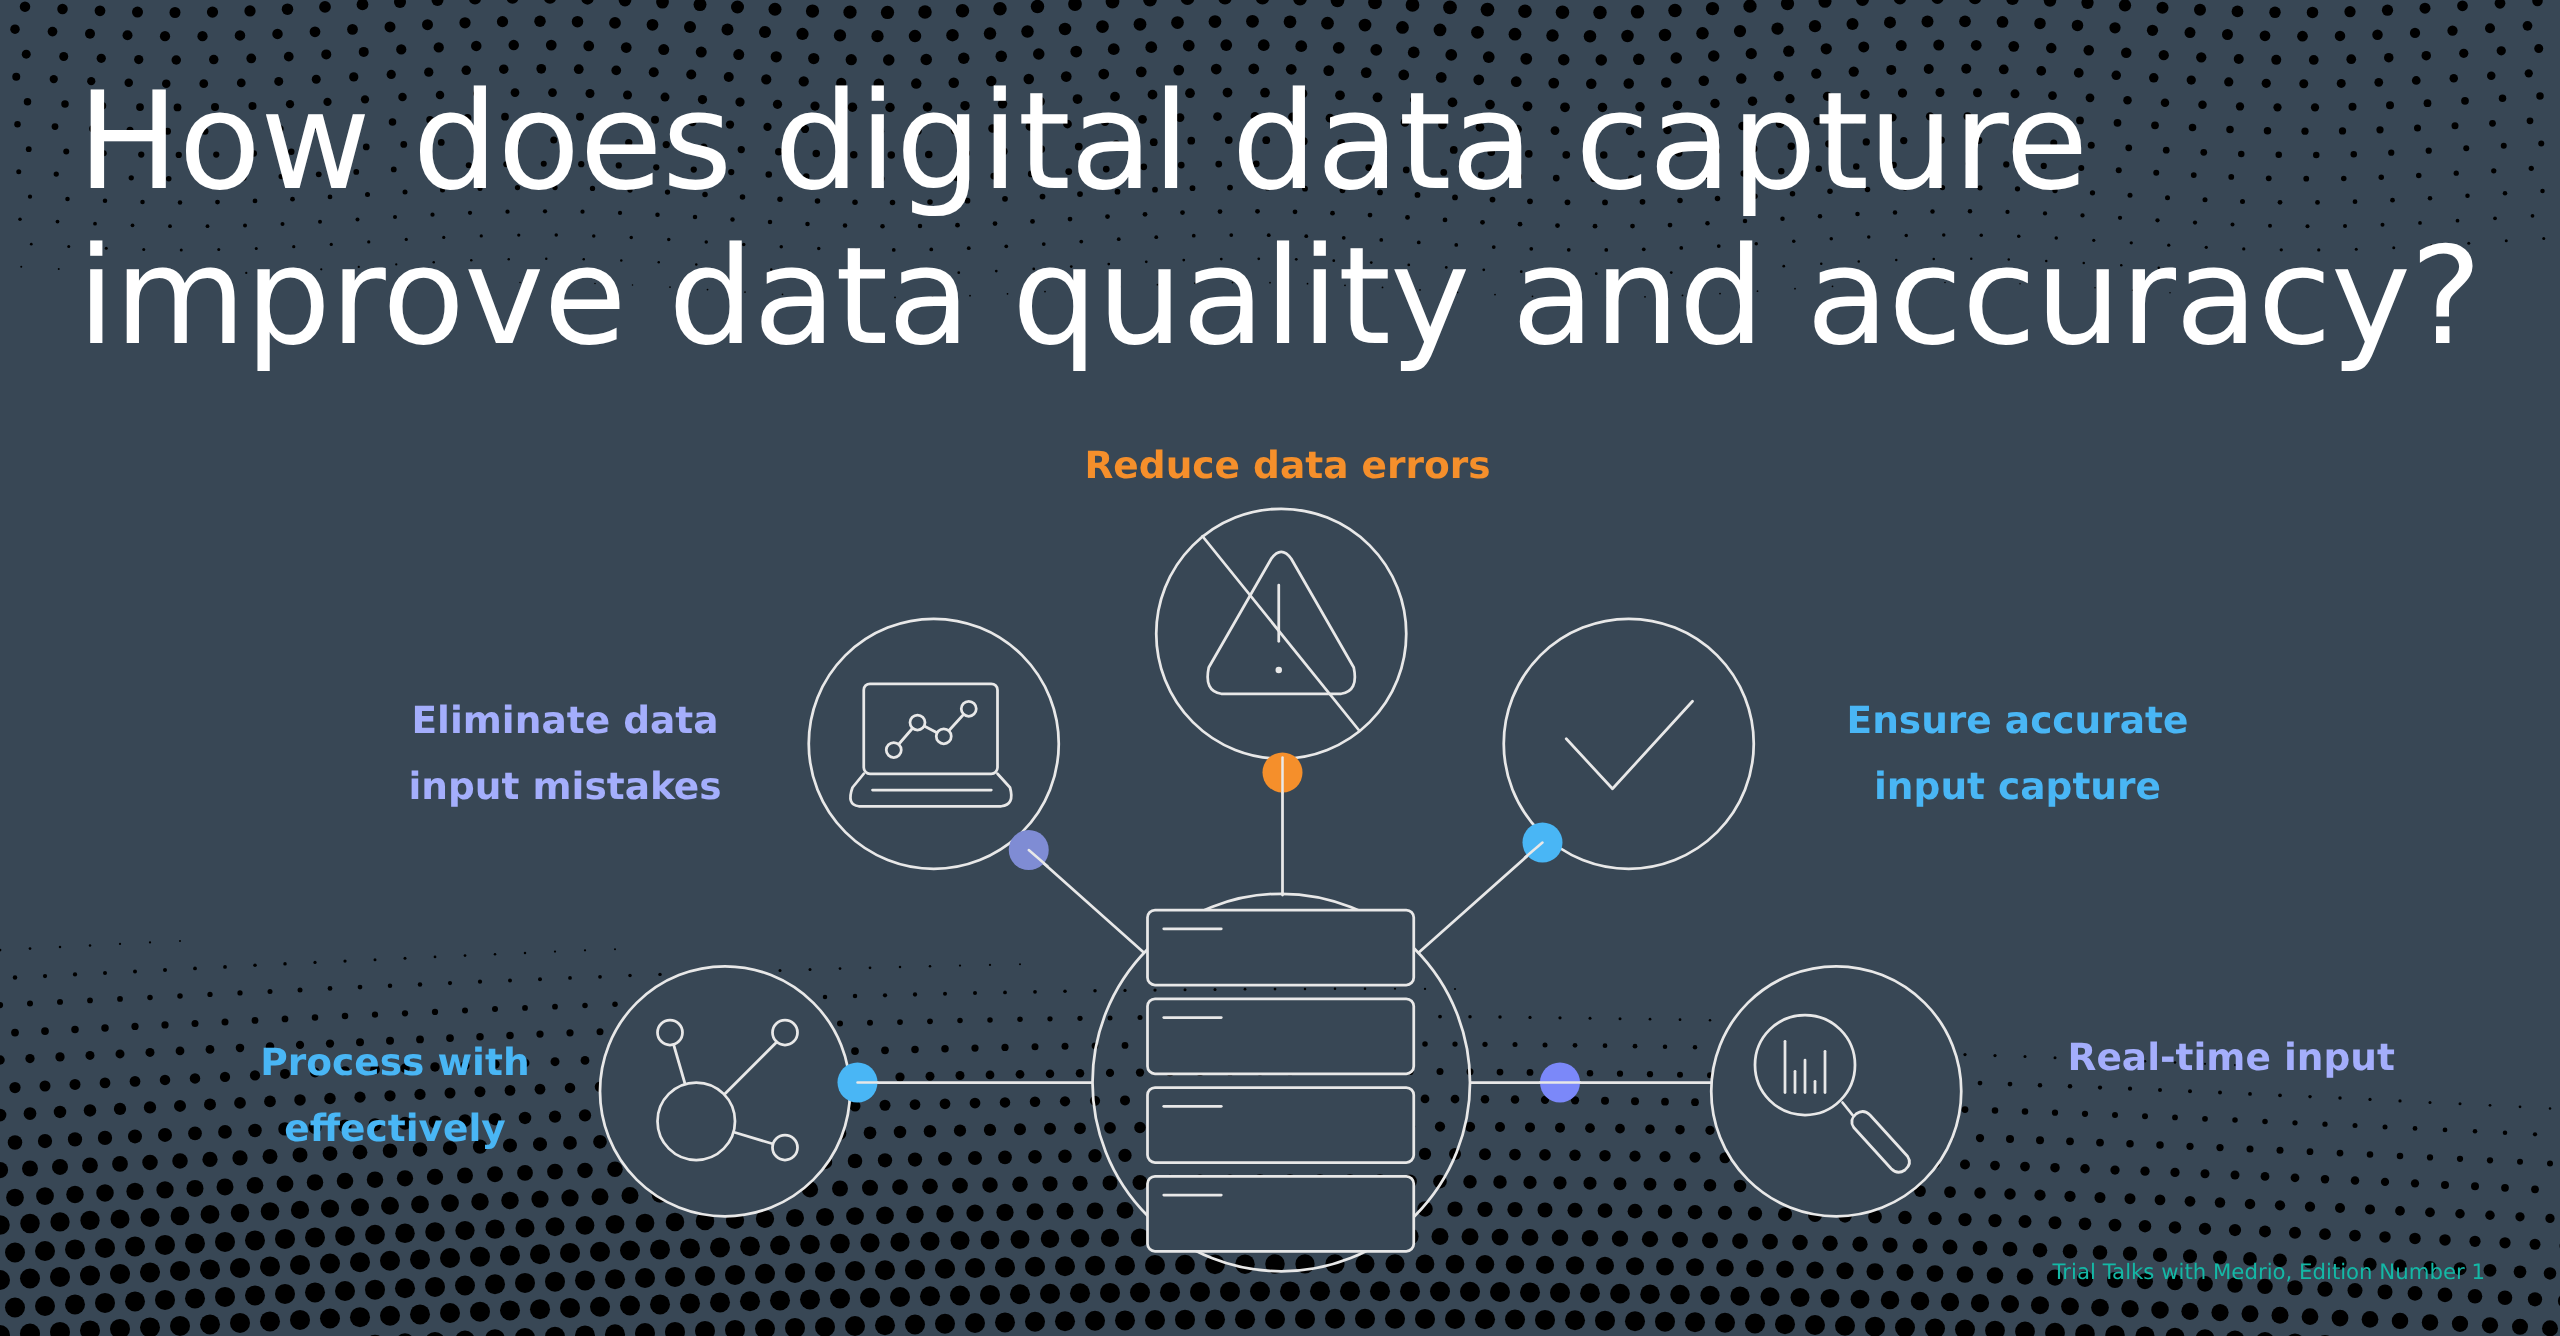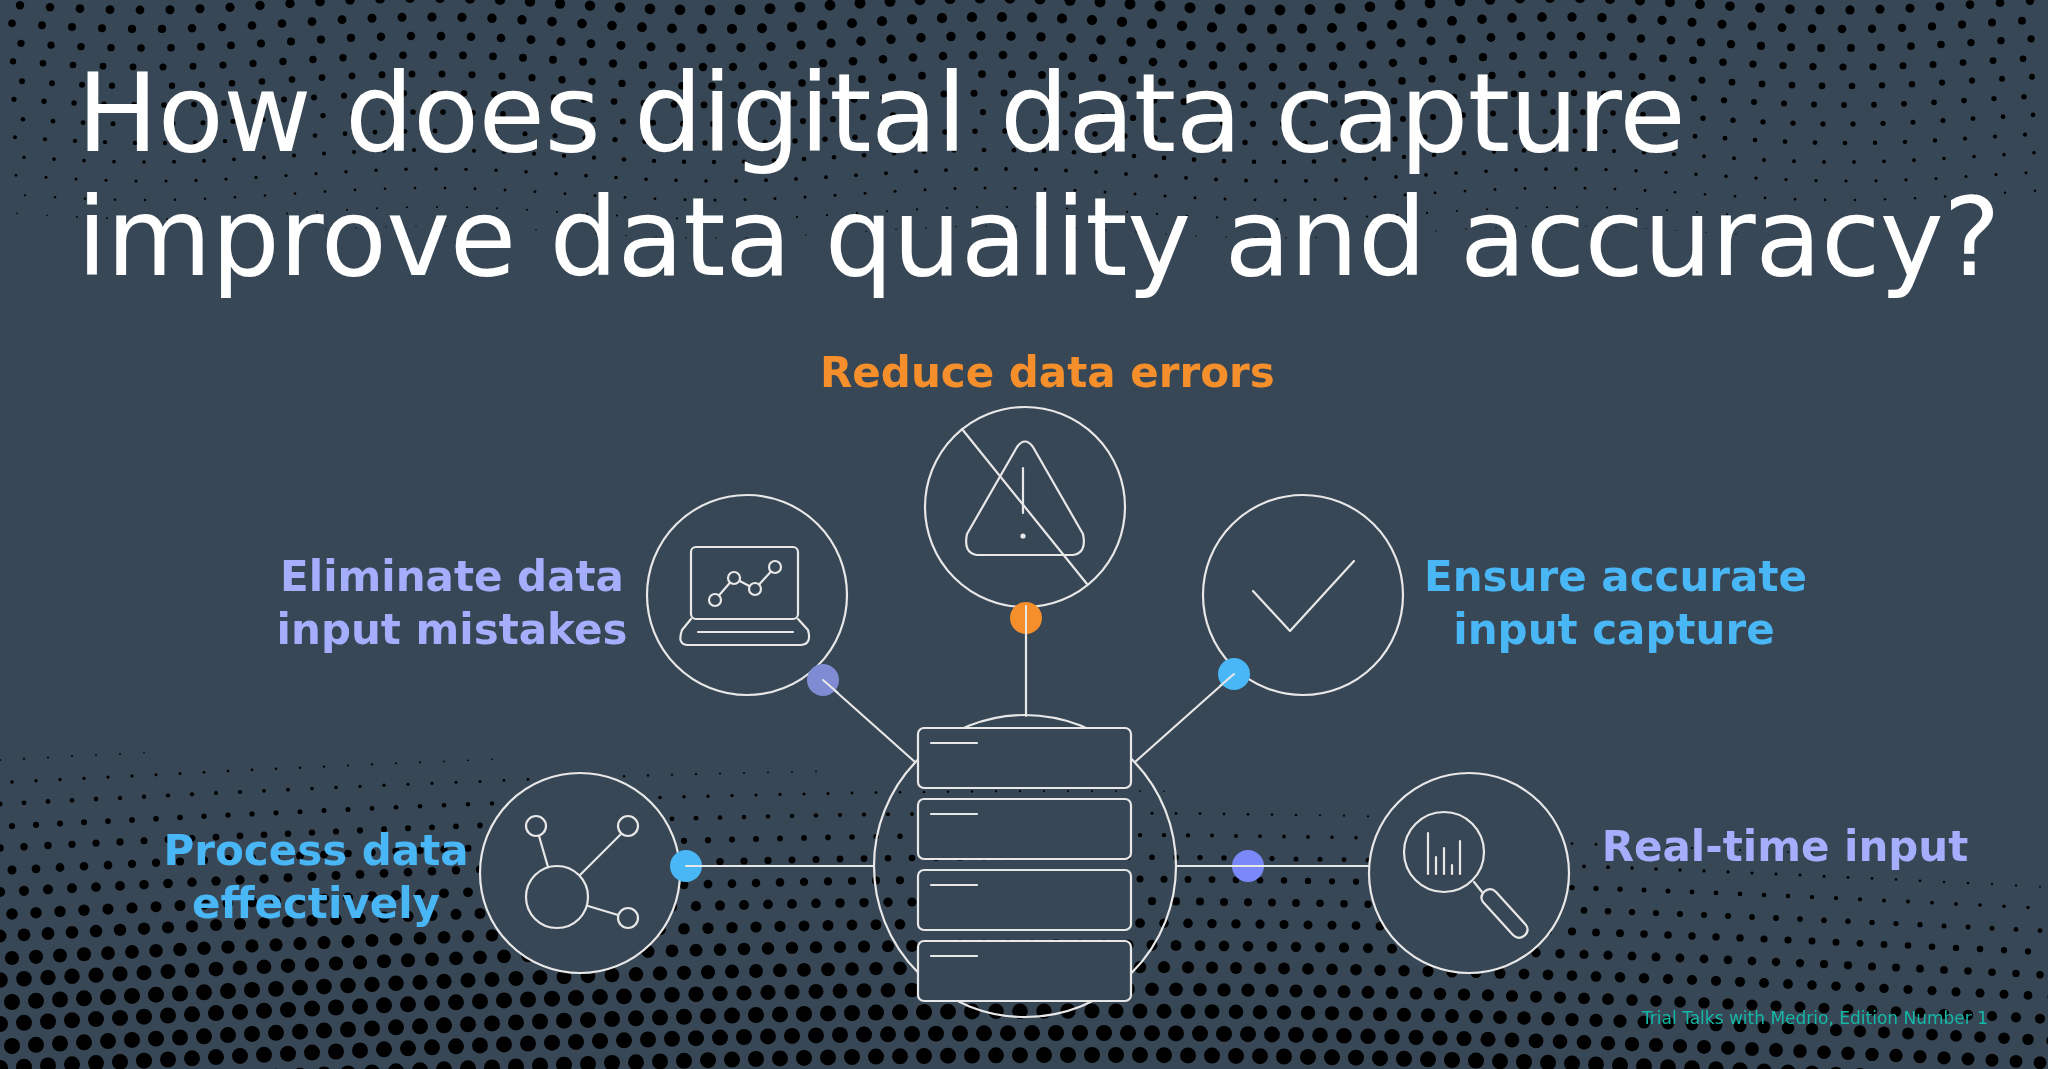--- a/index.html
+++ b/index.html
@@ -9,24 +9,24 @@
     font-family: "Liberation Sans", "DejaVu Sans", sans-serif;
     position: relative;
   }
   #dots { position: absolute; left: 0; top: 0; width: 2048px; height: 1069px; z-index: 0; }
   .title {
     position: absolute; left: 62px; top: 52px; z-index: 2;
     color: #ffffff; font-size: 108px; line-height: 124px; font-weight: 400;
     letter-spacing: -0.5px;
     font-family: "DejaVu Sans", sans-serif;
   }
-  .title div { white-space: nowrap; margin-left: 15px; }
+  .title div { white-space: nowrap; }
   #diagram { position: absolute; left: 0; top: 0; width: 2048px; height: 1069px; z-index: 1; }
   .label {
-    position: absolute; z-index: 2; font-weight: 600; font-size: 42px; line-height: 53px;
+    position: absolute; z-index: 2; font-weight: 600; font-size: 30px; line-height: 53px;
     text-align: center; white-space: nowrap;
     font-family: "DejaVu Sans", sans-serif;
   }
   .label div { white-space: nowrap; }
   .footer {
     position: absolute; right: 60px; top: 1008px; z-index: 2;
     color: #14b8a6; font-size: 17px; font-family: "DejaVu Sans", sans-serif;
   }
 </style>
 </head>
@@ -2109,21 +2109,21 @@
   <div>Eliminate data</div>
   <div>input mistakes</div>
 </div>
 
 <div class="label" style="left:1424px; top:550px; width:380px; color:#49b6f5;">
   <div>Ensure accurate</div>
   <div>input capture</div>
 </div>
 
 <div class="label" style="left:156px; top:824px; width:320px; color:#49b6f5;">
-  <div>Process data</div>
+  <div>Process with</div>
   <div>effectively</div>
 </div>
 
 <div class="label" style="left:1570px; top:820px; width:430px; color:#a4aefc;">
   <div>Real-time input</div>
 </div>
 
 <div class="footer">Trial Talks with Medrio, Edition Number 1</div>
 
 </body></html>

